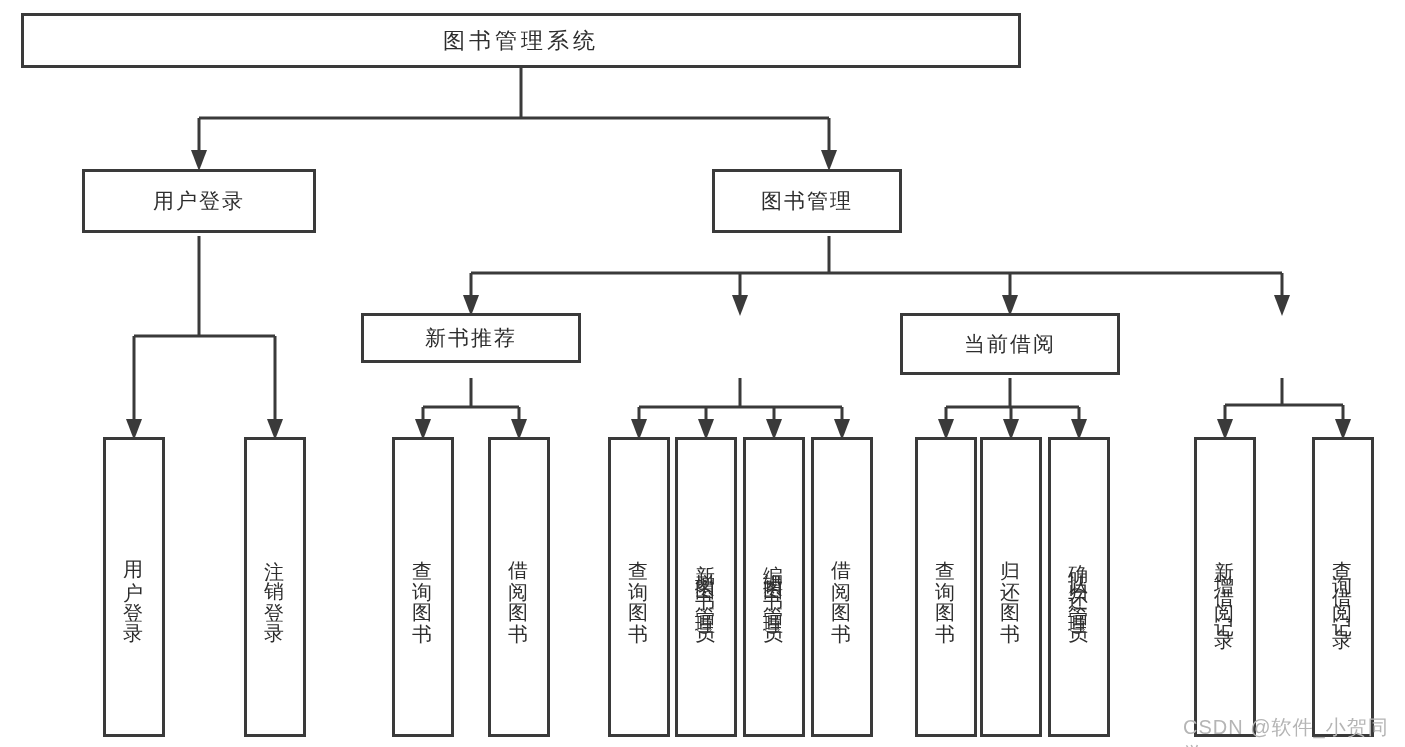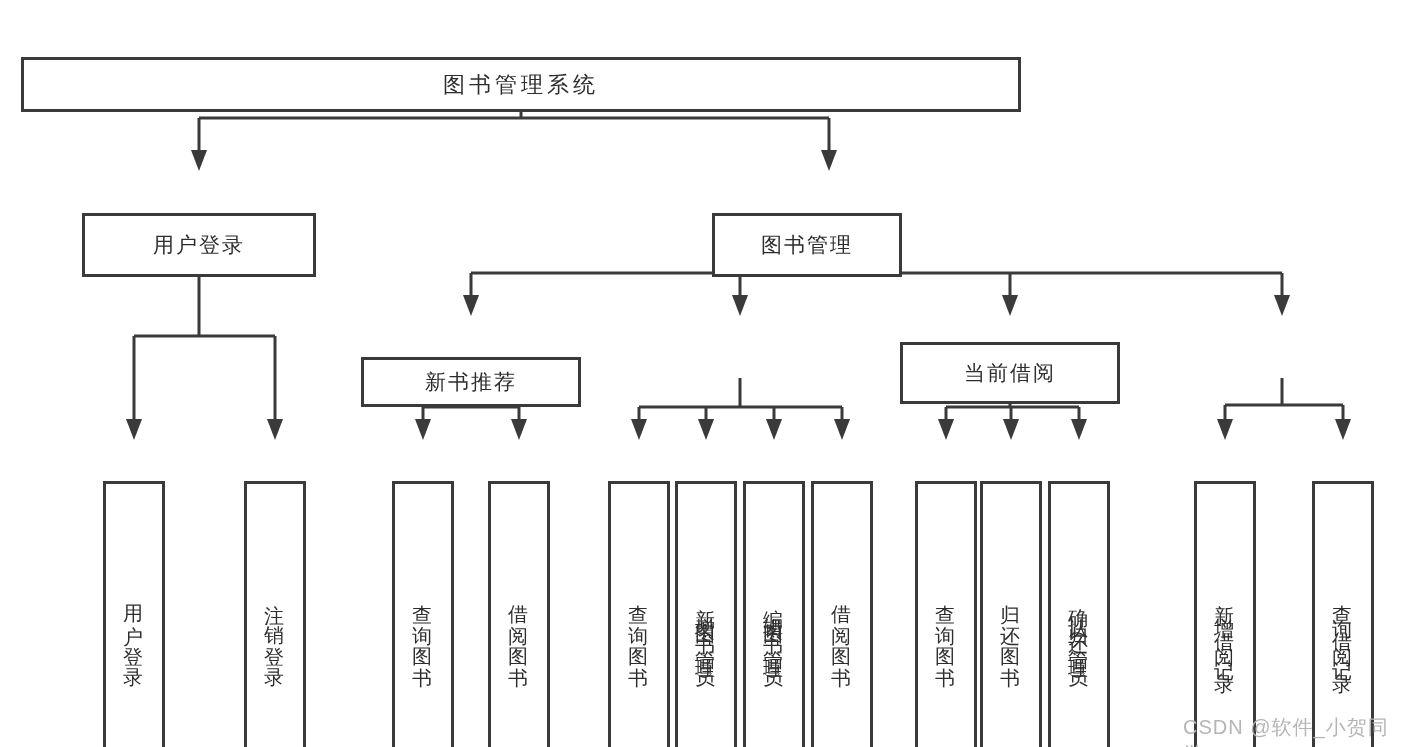--- a/index.html
+++ b/index.html
@@ -11,21 +11,21 @@
     position:relative; width:1405px; height:747px; background:var(--bg);
     font-family:"Liberation Sans","DejaVu Sans",sans-serif; overflow:hidden;
   }
   .connectors{position:absolute; left:0; top:0; z-index:1;}
   .connectors path{stroke:var(--line); stroke-width:3; fill:none;}
   .connectors polygon{fill:var(--line); stroke:none;}
   .node{
     position:absolute; box-sizing:border-box;
     background:var(--box-fill); border:3px solid var(--box-border);
     display:flex; align-items:center; justify-content:center;
-    color:var(--text); z-index:2; text-align:center; white-space:nowrap;margin-top:44px;
+    color:var(--text); z-index:2; text-align:center; white-space:nowrap;
   }
   .root-node{font-size:22px; letter-spacing:4px;}
   .h-node{font-size:21px; letter-spacing:2px;}
   .v-node{
     writing-mode:vertical-rl; text-orientation:mixed;
     font-size:20px; white-space:normal;
   }
   .watermark{
     position:absolute; z-index:3; color:var(--wm);
     font-size:20px; letter-spacing:1px;
@@ -85,21 +85,21 @@
       <polygon points="1335,419 1351,419 1343,440"></polygon>
     </g>
   </svg>
 
   <div class="node root-node" style="left:21px;top:13px;width:1000px;height:55px;">图书管理系统</div>
 
   <div class="node h-node" style="left:82px;top:169px;width:234px;height:64px;">用户登录</div>
   <div class="node h-node" style="left:712px;top:169px;width:190px;height:64px;">图书管理</div>
 
   <div class="node h-node" style="left:361px;top:313px;width:220px;height:50px;">新书推荐</div>
-  <div class="node h-node" style="left:900px;top:298px;width:220px;height:62px;">当前借阅</div>
+  <div class="node h-node" style="left:900px;top:313px;width:220px;height:62px;">当前借阅</div>
 
   <div class="node v-node" style="left: 103px; top: 437px; width: 62px; height: 300px; letter-spacing: 1.05em;">用户登录</div>
   <div class="node v-node" style="left: 244px; top: 437px; width: 62px; height: 300px; letter-spacing: 1.05em;">注销登录</div>
 
   <div class="node v-node" style="left: 392px; top: 437px; width: 62px; height: 300px; letter-spacing: 1.05em;">查询图书</div>
   <div class="node v-node" style="left: 488px; top: 437px; width: 62px; height: 300px; letter-spacing: 1.05em;">借阅图书</div>
 
   <div class="node v-node" style="left: 608px; top: 437px; width: 62px; height: 300px; letter-spacing: 1.05em;">查询图书</div>
   <div class="node v-node" style="left: 675px; top: 437px; width: 62px; height: 300px; letter-spacing: 0.42em;">新增图书（管理员）</div>
   <div class="node v-node" style="left: 743px; top: 437px; width: 62px; height: 300px; letter-spacing: 0.42em;">编辑图书（管理员）</div>

